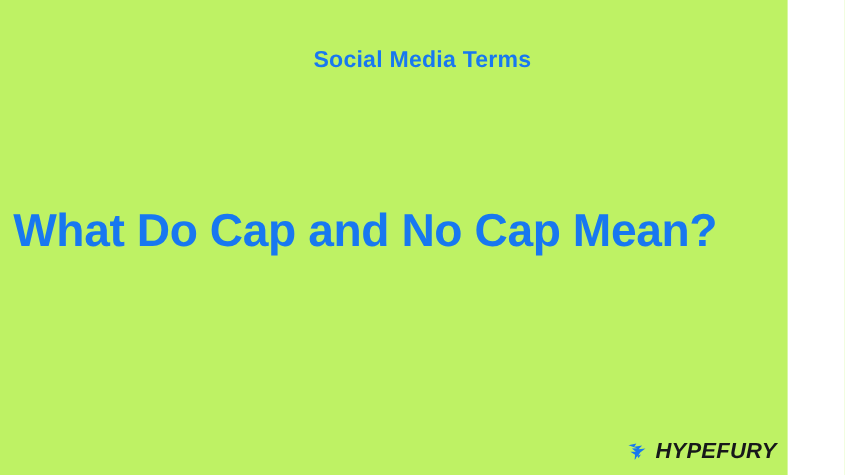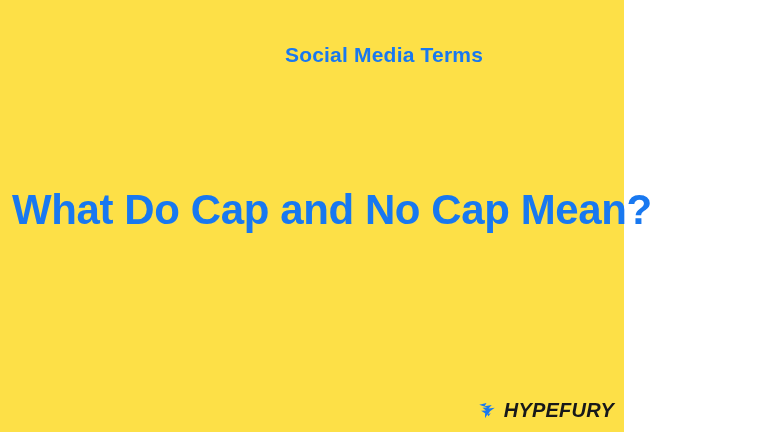--- a/index.html
+++ b/index.html
@@ -9,23 +9,23 @@
   body {
     width: 768px;
     height: 432px;
     background: #ffffff;
     font-family: "Liberation Sans", sans-serif;
     overflow: hidden;
   }
 
   .slide {
     position: relative;
-    width: 624px;
+    width: 716px;
     height: 432px;
-    background: #fde047;
+    background: #bef264;
     box-sizing: border-box;
   }
 
   
   .eyebrow {
     position: absolute;
     top: 42px;
     left: 0;
     width: 768px;
     text-align: center;

